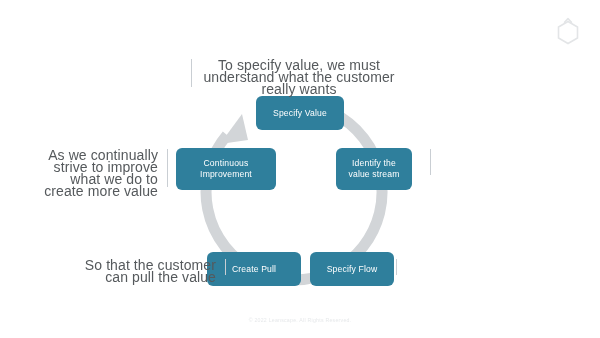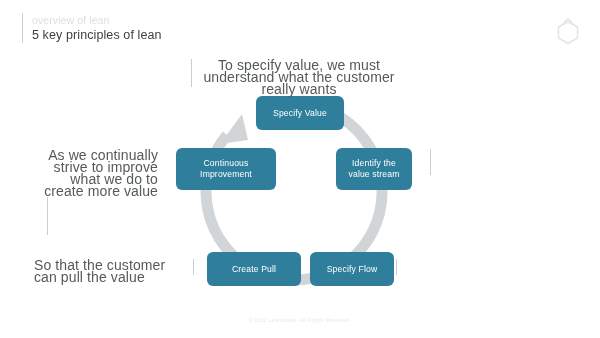--- a/index.html
+++ b/index.html
@@ -112,50 +112,43 @@
   .anno-right   { left: 430px; top: 149px; }
   .anno-right .rule { height: 26px; margin-right: 9px; }
   .anno-right .txt { text-align: left; width: 140px; }
 
   .anno-bottomright { left: 396px; top: 259px; }
   .anno-bottomright .rule { height: 16px; margin-right: 9px; }
   .anno-bottomright .txt { text-align: left; width: 130px; }
 
   .anno-bottomleft { left: 34px; top: 259px; }
   .anno-bottomleft .rule { height: 16px; margin-left: 9px; order: 2; }
-  .anno-bottomleft .txt { text-align: left; width: 150px; }
+  .anno-bottomleft .txt { text-align: right; width: 150px; margin-left: 32px; }
 
-  .anno-left { left: 38px; top: 149px; flex-direction: column; }
+  .anno-left { left: 38px; top: 149px; }
   .anno-left .rule { height: 38px; margin-left: 9px; order: 2; }
   .anno-left .txt { text-align: right; width: 120px; }
 
   
   .footer {
     position: absolute;
     left: 0;
     right: 0;
     top: 317px;
     text-align: center;
     font-size: 5.2px;
     letter-spacing: .25px;
     color: #e6e8ea;
   }
 </style>
 </head>
 <body>
 
 <div id="slide">
 
-  <div class="header">
-    <div class="header-bar"></div>
-    <div class="header-text">
-      <div class="kicker">overview of lean</div>
-      <div class="title">5 key principles of lean</div>
-    </div>
-  </div>
 
   <div class="logo">
     <svg viewBox="0 0 28 32" width="28" height="32" aria-hidden="true">
       <path d="M14 5.5 L23.5 11 L23.5 22 L14 27.5 L4.5 22 L4.5 11 Z" fill="none" stroke="#e3e5e7" stroke-width="1.6"></path>
       <path d="M10.5 6.2 L14 2.6 L17.5 6.2" fill="none" stroke="#e3e5e7" stroke-width="1.6" stroke-linecap="round" stroke-linejoin="round"></path>
     </svg>
   </div>
 
   <div class="cycle">
     <svg viewBox="0 0 200 205" width="200" height="205" aria-hidden="true">

